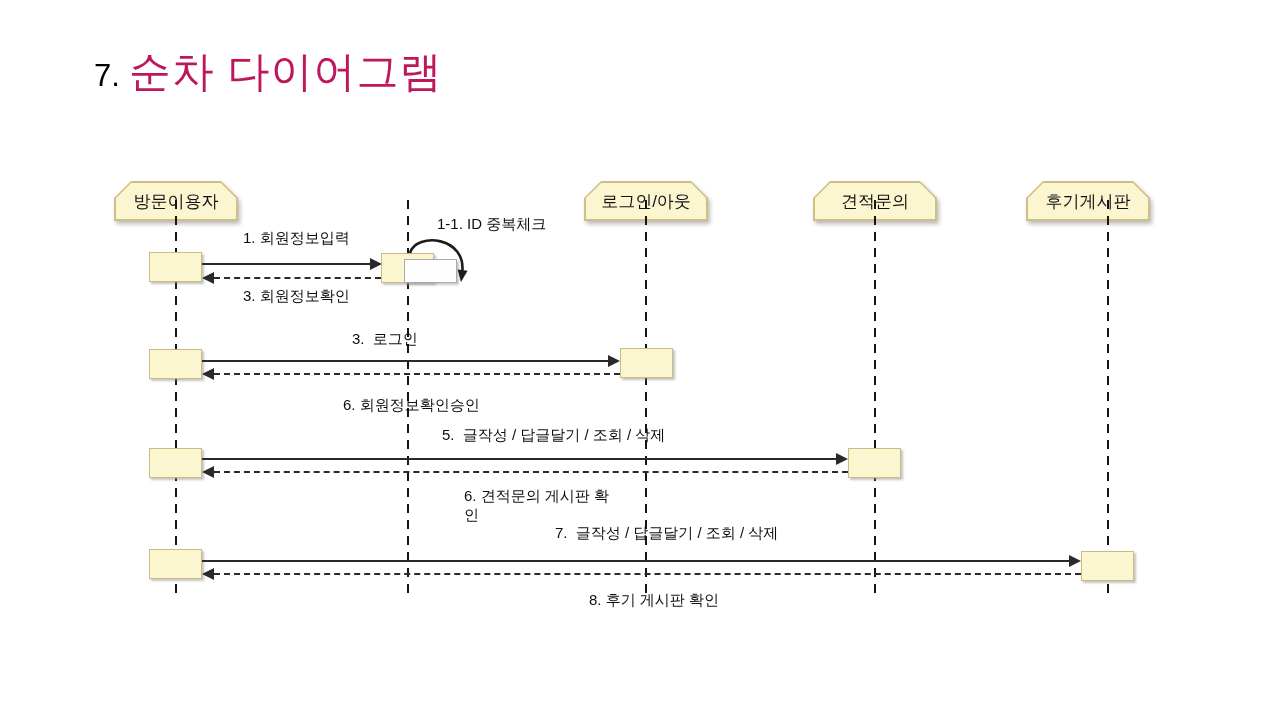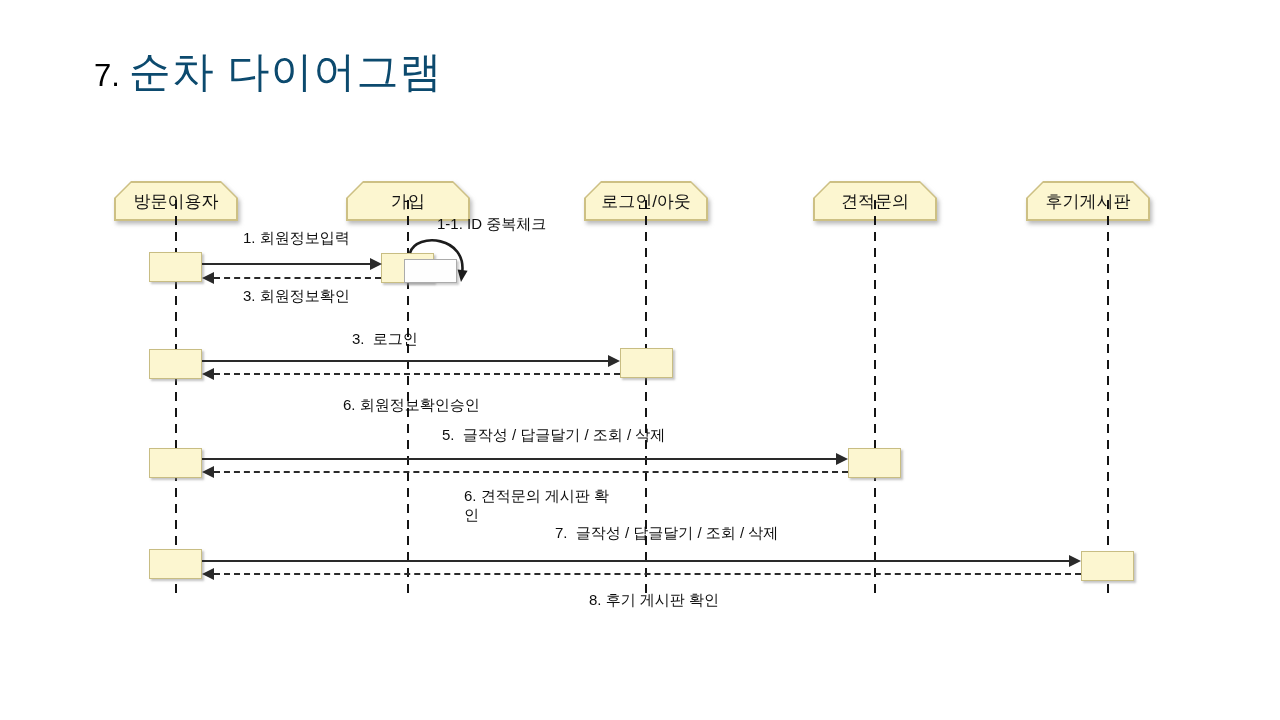--- a/index.html
+++ b/index.html
@@ -3,21 +3,21 @@
 <meta charset="utf-8">
 <style>
   * { margin:0; padding:0; box-sizing:border-box; }
   html,body { width:1280px; height:720px; background:#fff; }
   body { font-family:"Liberation Sans", sans-serif; color:#111; }
   .slide { position:relative; width:1280px; height:720px; background:#fff; overflow:hidden; }
 
   
   .title-row { position:absolute; left:94px; top:44px; display:flex; align-items:baseline; }
   .title-number { font-size:31px; color:#000; }
-  .title-main { font-size:42px; color:#0c4a6e; margin-left:9px; letter-spacing:1px; }
+  .title-main { font-size:42px; color:#be185d; margin-left:9px; letter-spacing:1px; }
   .title-sub { font-size:28px; color:#000; margin-left:20px; }
 
   
   .actor { position:absolute; width:124px; height:40px; top:142px;
            filter:drop-shadow(2px 3px 2px rgba(130,130,130,0.55));margin-top:39px; }
   .actor-outer { position:absolute; inset:0; background:#CDC084;
            clip-path:polygon(17px 0, calc(100% - 17px) 0, 100% 17px, 100% 100%, 0 100%, 0 17px); }
   .actor-inner { position:absolute; inset:1.6px; background:#FCF6D0;
            clip-path:polygon(16px 0, calc(100% - 16px) 0, 100% 16px, 100% 100%, 0 100%, 0 16px);
            display:flex; align-items:center; justify-content:center; font-size:17px; color:#111; }
@@ -51,24 +51,20 @@
 <div class="slide">
 
   <div class="title-row">
     <span class="title-number">7.</span>
     <span class="title-main">순차 다이어그램</span>
   </div>
 
   <div class="actor" style="left:114px;">
     <div class="actor-outer"></div>
     <div class="actor-inner">방문이용자</div>
-  </div>
-  <div class="actor" style="left:346px;">
-    <div class="actor-outer"></div>
-    <div class="actor-inner">가입</div>
   </div>
   <div class="actor" style="left:584px;">
     <div class="actor-outer"></div>
     <div class="actor-inner">로그인/아웃</div>
   </div>
   <div class="actor" style="left:813px;">
     <div class="actor-outer"></div>
     <div class="actor-inner">견적문의</div>
   </div>
   <div class="actor" style="left:1026px;padding-left:40px;">

